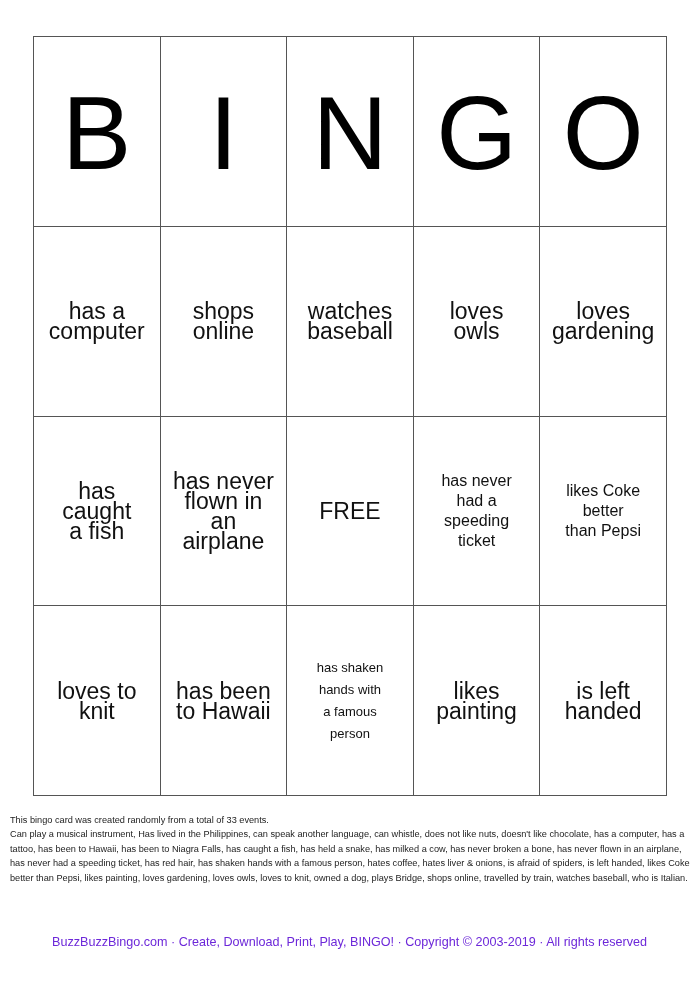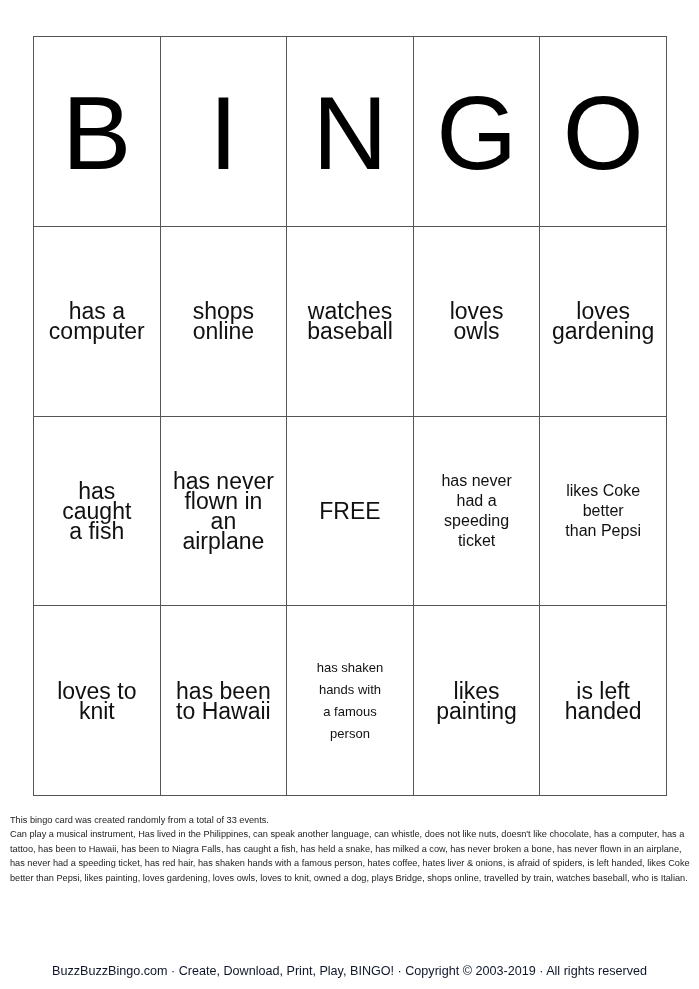--- a/index.html
+++ b/index.html
@@ -26,22 +26,22 @@
     }
     .card td.small { font-size: 16px; line-height: 20px; }
     .card td.tiny { font-size: 13px; line-height: 22px; }
     .cell-text { display: inline-block; }
     .info {
       position: absolute; left: 10px; top: 805px; width: 684px;
       font-size: 9.2px; line-height: 14.4px; color: #222; margin-top: 8px;
     }
     .info p { margin: 0; }
     .footer {
-      position: absolute; left: 0; top: 964px; width: 699px;
-      text-align: center; font-size: 12.6px; color: #0f172a;
+      position: absolute; left: 0; top: 935px; width: 699px;
+      text-align: center; font-size: 12.6px; color: #6d28d9;
     }
   </style>
 </head>
 <body>
 
 <table class="card">
   <tbody>
       <tr>
     <td class="head">B</td>
     <td class="head">I</td>

